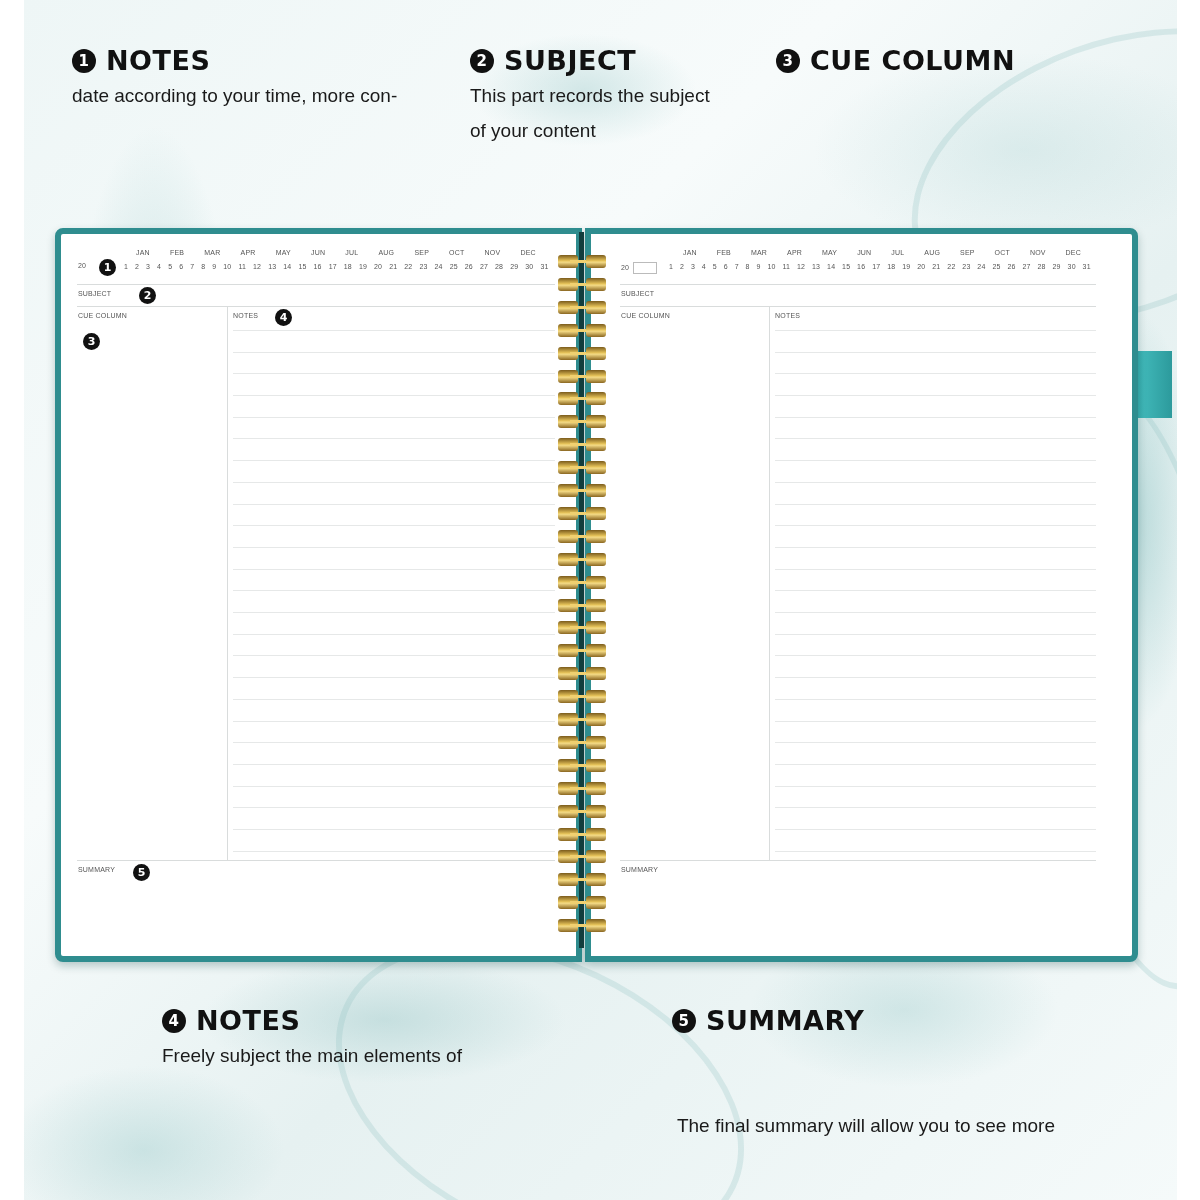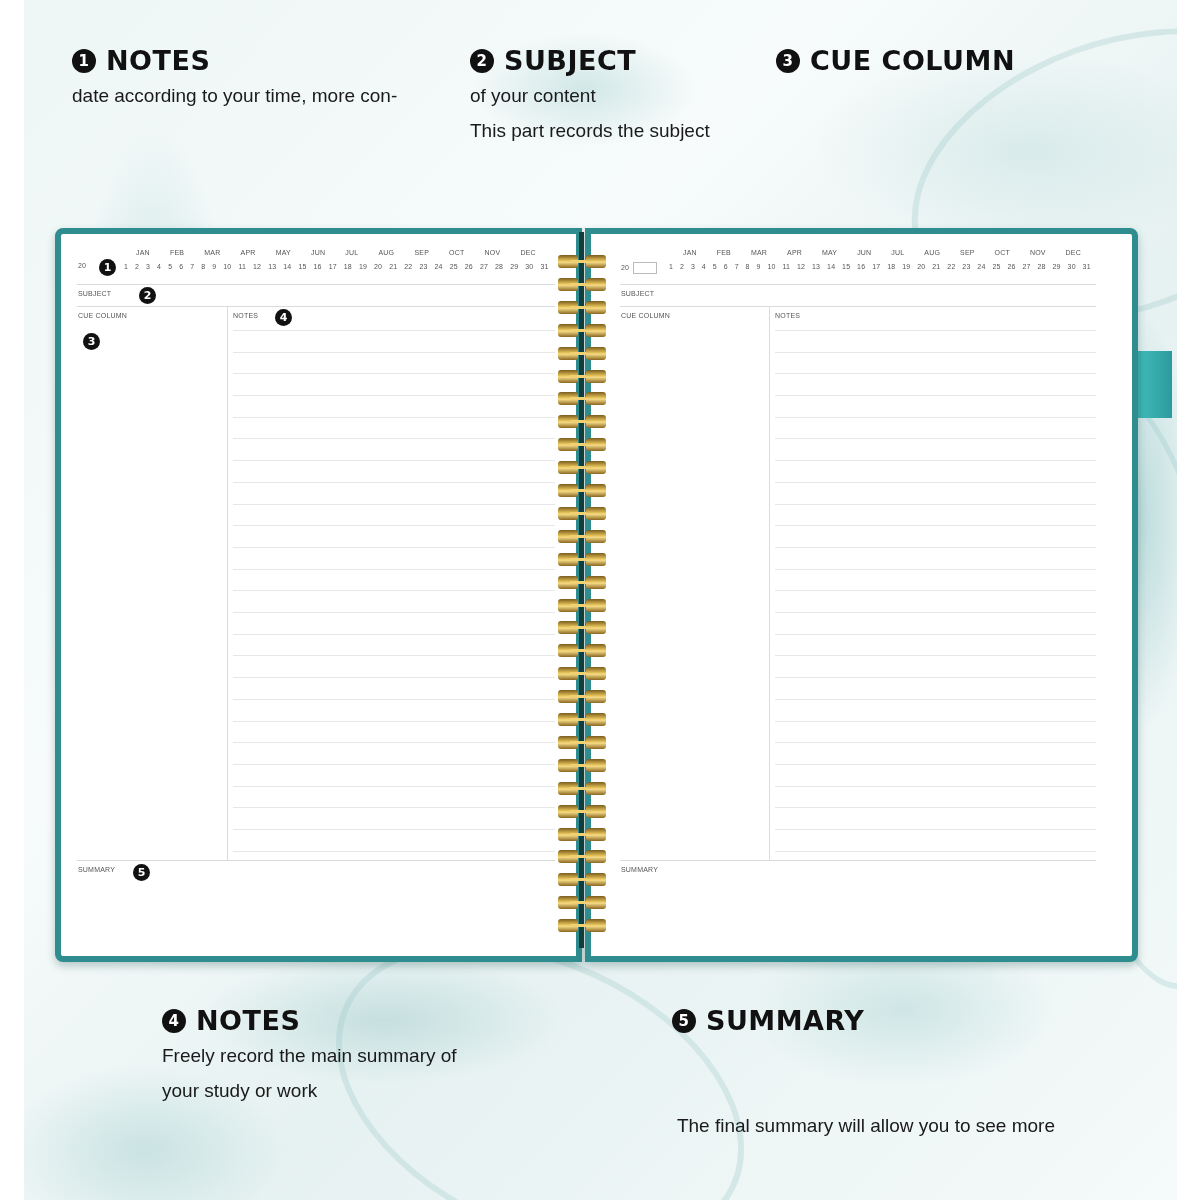--- a/index.html
+++ b/index.html
@@ -57,42 +57,41 @@
     <div>date according to your time, more con-</div>
   </div>
 </div>
 
 <div class="section" style="left:470px;top:45px;width:290px;">
   <div class="sec-title">
     <span class="badge">2</span>
     <span>SUBJECT</span>
   </div>
   <div class="sec-body">
+    <div>This part records the subject</div>
     <div>of your content</div>
-    <div>This part records the subject</div>
   </div>
 </div>
 
 <div class="section" style="left:776px;top:45px;width:380px;">
   <div class="sec-title">
     <span class="badge">3</span>
     <span>CUE COLUMN</span>
   </div>
   <div class="sec-body">
   </div>
 </div>
 
 <div class="section" style="left:162px;top:1005px;width:380px;">
   <div class="sec-title">
     <span class="badge">4</span>
     <span>NOTES</span>
   </div>
   <div class="sec-body">
-    <div>Freely record the main summary of</div>
-    <div>your study or work</div>
+    <div>Freely subject the main elements of</div>
   </div>
 </div>
 
 <div class="section" style="left:672px;top:1005px;width:460px;">
   <div class="sec-title">
     <span class="badge">5</span>
     <span>SUMMARY</span>
   </div>
   <div class="sec-body" style="white-space:pre;">
     <div> The final summary will allow you to see more</div>

